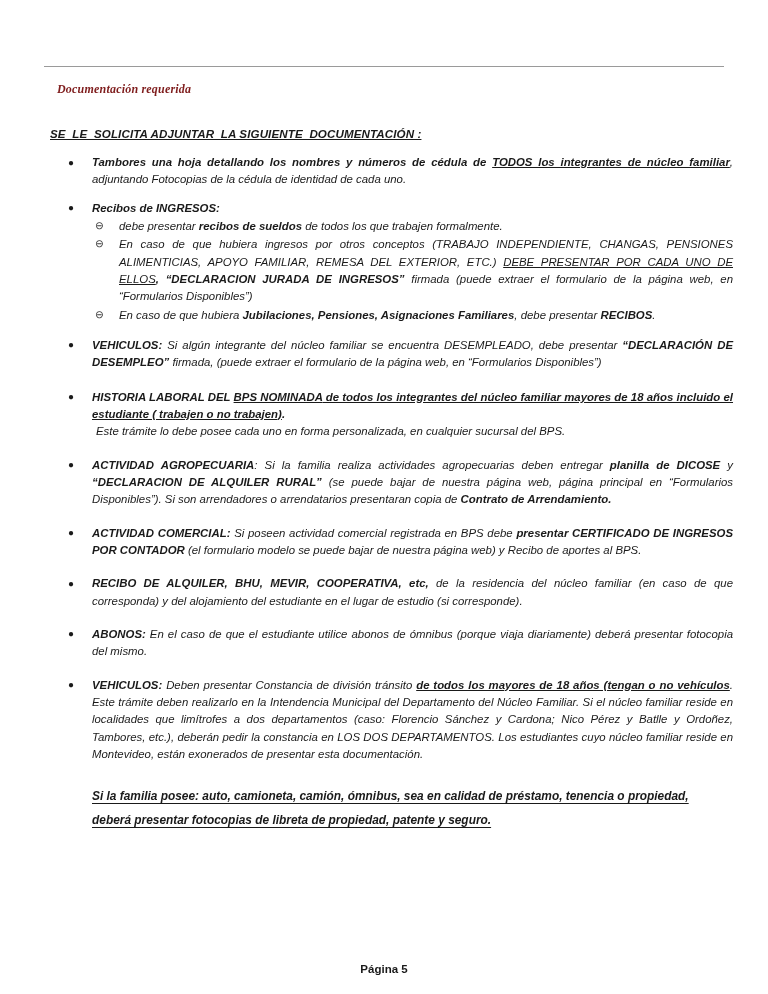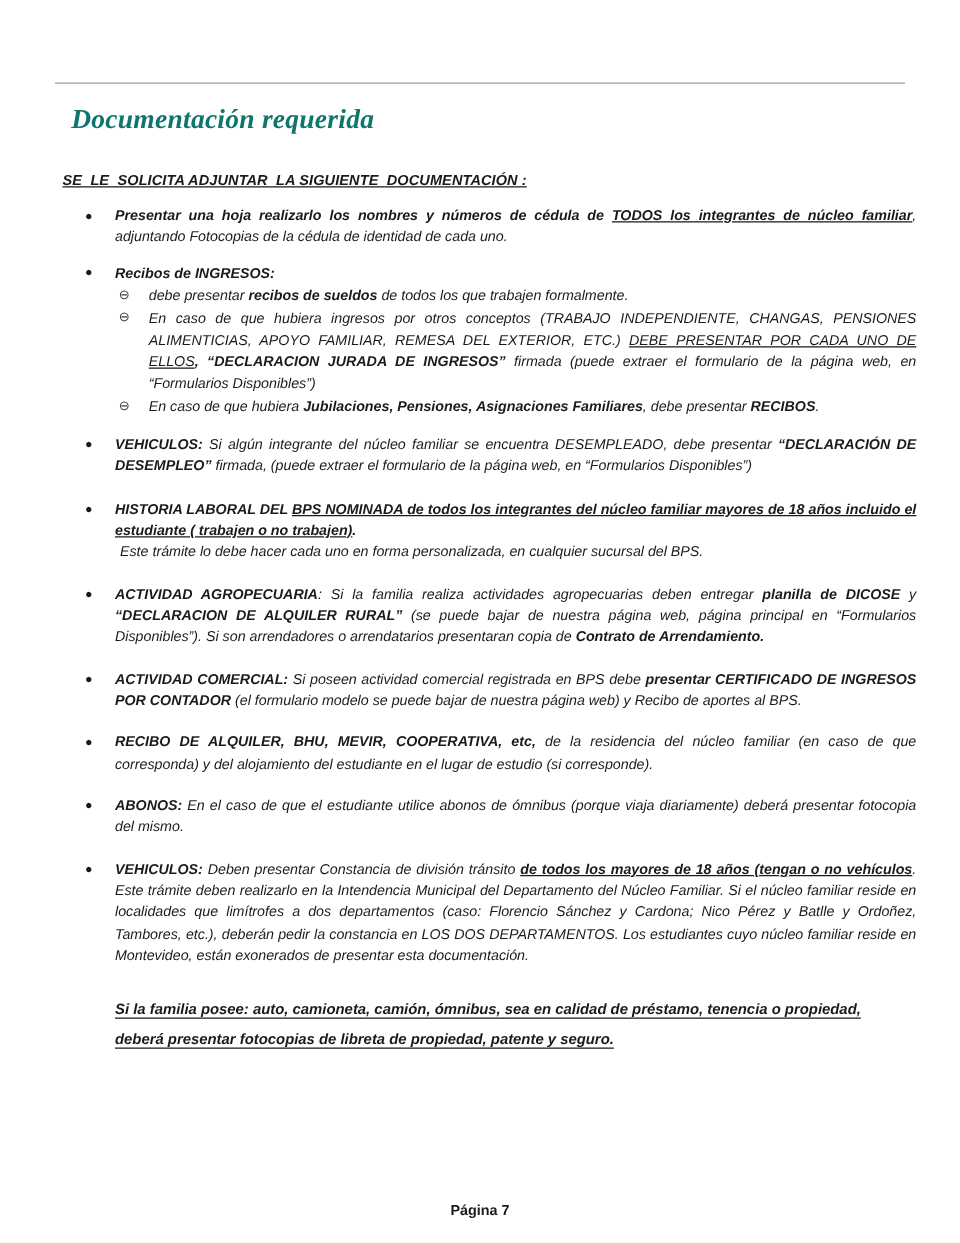--- a/index.html
+++ b/index.html
@@ -25,22 +25,22 @@
   }
   .header-rule {
     margin: 66px 9px 0 9px;
     border-top: 1px solid #9a9a9a;
     height: 0;
   }
   .doc-title {
     font-family: "Liberation Serif", serif;
     font-style: italic;
     font-weight: bold;
-    font-size: 22px;
-    color: #0f766e;
+    font-size: 12px;
+    color: #7f1d1d;
     margin: 15px 0 0 22px;
     letter-spacing: 0.2px;
   }
   .intro {
     font-style: italic;
     font-weight: bold;
     font-size: 11.6px;
     text-decoration: underline;
     margin: 30px 0 0 15px;
     letter-spacing: 0.1px;
@@ -129,21 +129,21 @@
   <div class="header-rule"></div>
 
   <div class="doc-title">Documentación requerida</div>
 
   <div class="intro">SE  LE  SOLICITA ADJUNTAR  LA SIGUIENTE  DOCUMENTACIÓN :</div>
 
   <div class="blocks">
 
     <div class="bullet-item">
       <span class="glyph">●</span>
-      <b>Presentar una hoja realizarlo los nombres y números de cédula de </b><b><u>TODOS los integrantes de núcleo familiar</u></b><span class="nb">, adjuntando  Fotocopias de la cédula de identidad de cada uno.</span>
+      <b>Tambores una hoja detallando los nombres y números de cédula de </b><b><u>TODOS los integrantes de núcleo familiar</u></b><span class="nb">, adjuntando  Fotocopias de la cédula de identidad de cada uno.</span>
     </div>
 
     <div class="bullet-item">
       <span class="glyph">●</span>
       <b>Recibos de INGRESOS:</b>
       <ul class="sub-list">
         <li class="sub-item">
           <span class="glyph-sub">⊖</span>
           <span>debe presentar </span><b>recibos de sueldos</b><span> de todos los que trabajen formalmente.</span>
         </li>
@@ -159,21 +159,21 @@
     </div>
 
     <div class="bullet-item" style="margin-top:13px;">
       <span class="glyph">●</span>
       <b>VEHICULOS:</b><span>   Si algún integrante del núcleo familiar se encuentra DESEMPLEADO, debe presentar </span><b>“DECLARACIÓN DE DESEMPLEO”</b><span> firmada, (puede extraer el formulario de la página web, en “Formularios Disponibles”)</span>
     </div>
 
     <div class="bullet-item" style="margin-top:17px;">
       <span class="glyph">●</span>
       <b>HISTORIA LABORAL DEL </b><b><u>BPS NOMINADA</u></b><b><u> de todos los integrantes del núcleo familiar mayores de 18 años incluido el estudiante ( trabajen o no trabajen)</u></b><b>.</b>
-      <div class="tail-line">Este trámite lo debe hacer cada uno en forma personalizada, en cualquier sucursal del BPS.</div>
+      <div class="tail-line">Este trámite lo debe posee cada uno en forma personalizada, en cualquier sucursal del BPS.</div>
     </div>
 
     <div class="bullet-item" style="margin-top:16px;">
       <span class="glyph">●</span>
       <b>ACTIVIDAD AGROPECUARIA</b><span>:  Si la familia realiza actividades agropecuarias deben entregar  </span><b>planilla de DICOSE</b><span> y </span><b>“DECLARACION DE ALQUILER RURAL”</b><span> (se puede bajar de nuestra página web, página principal en “Formularios Disponibles”). Si son arrendadores o arrendatarios presentaran copia de </span><b>Contrato de Arrendamiento.</b>
     </div>
 
     <div class="bullet-item" style="margin-top:16px;">
       <span class="glyph">●</span>
       <b>ACTIVIDAD COMERCIAL:</b><span>  Si poseen actividad comercial registrada en BPS debe </span><b>presentar CERTIFICADO DE INGRESOS  POR CONTADOR</b><span> (el formulario modelo se puede bajar de nuestra página web) y Recibo de aportes al  BPS.</span>
@@ -191,15 +191,15 @@
 
     <div class="bullet-item" style="margin-top:16px;">
       <span class="glyph">●</span>
       <b>VEHICULOS:</b><span> Deben presentar Constancia de división tránsito </span><b><u>de todos los mayores de 18 años (tengan o no vehículos</u></b><span>.  Este trámite deben realizarlo en la Intendencia Municipal del Departamento del Núcleo Familiar. Si el núcleo familiar reside en localidades que limítrofes a dos departamentos (caso: Florencio Sánchez y Cardona; Nico Pérez y Batlle y Ordoñez, Tambores, etc.), deberán pedir la constancia en LOS DOS DEPARTAMENTOS. Los estudiantes cuyo núcleo familiar reside en Montevideo, están exonerados de presentar esta documentación.</span>
     </div>
 
   </div>
 
   <div class="closing">Si la familia posee: auto, camioneta, camión, ómnibus, sea  en calidad de préstamo, tenencia o propiedad,   deberá presentar  fotocopias de libreta de propiedad, patente y seguro.</div>
 
-  <div class="footer">Página 7</div>
+  <div class="footer">Página 5</div>
 
 </div>
 
 </body></html>

